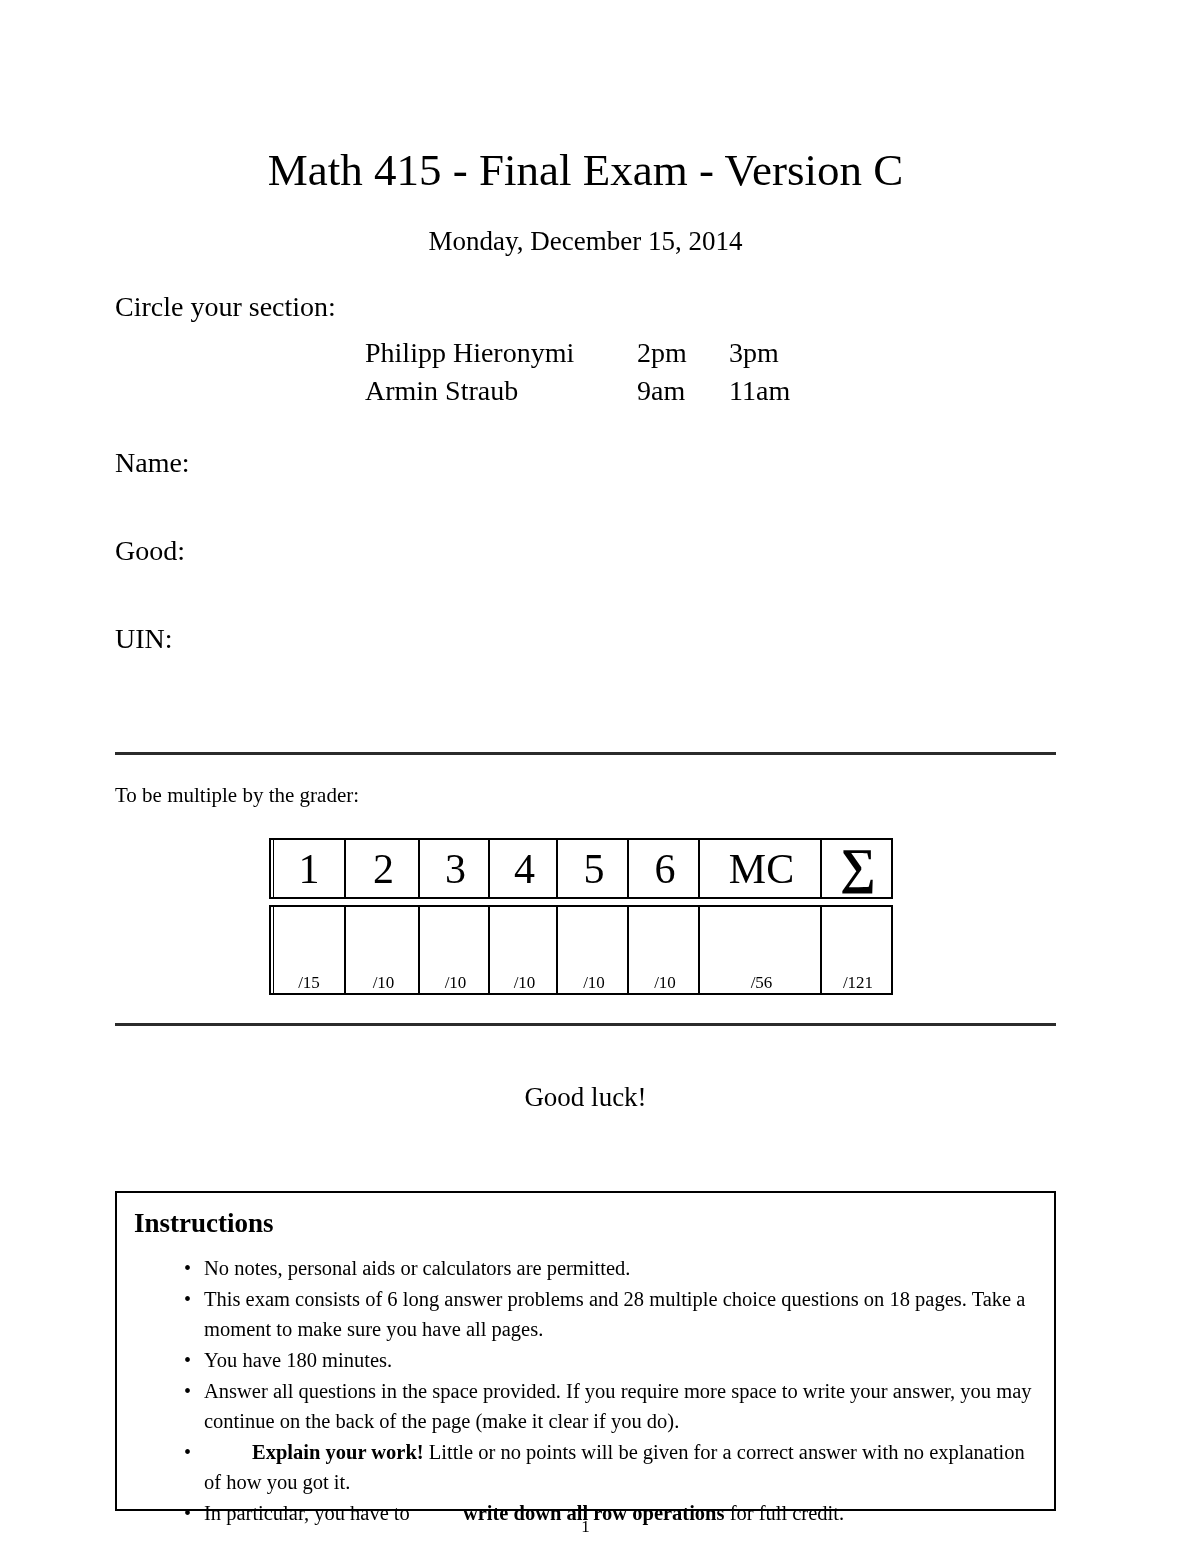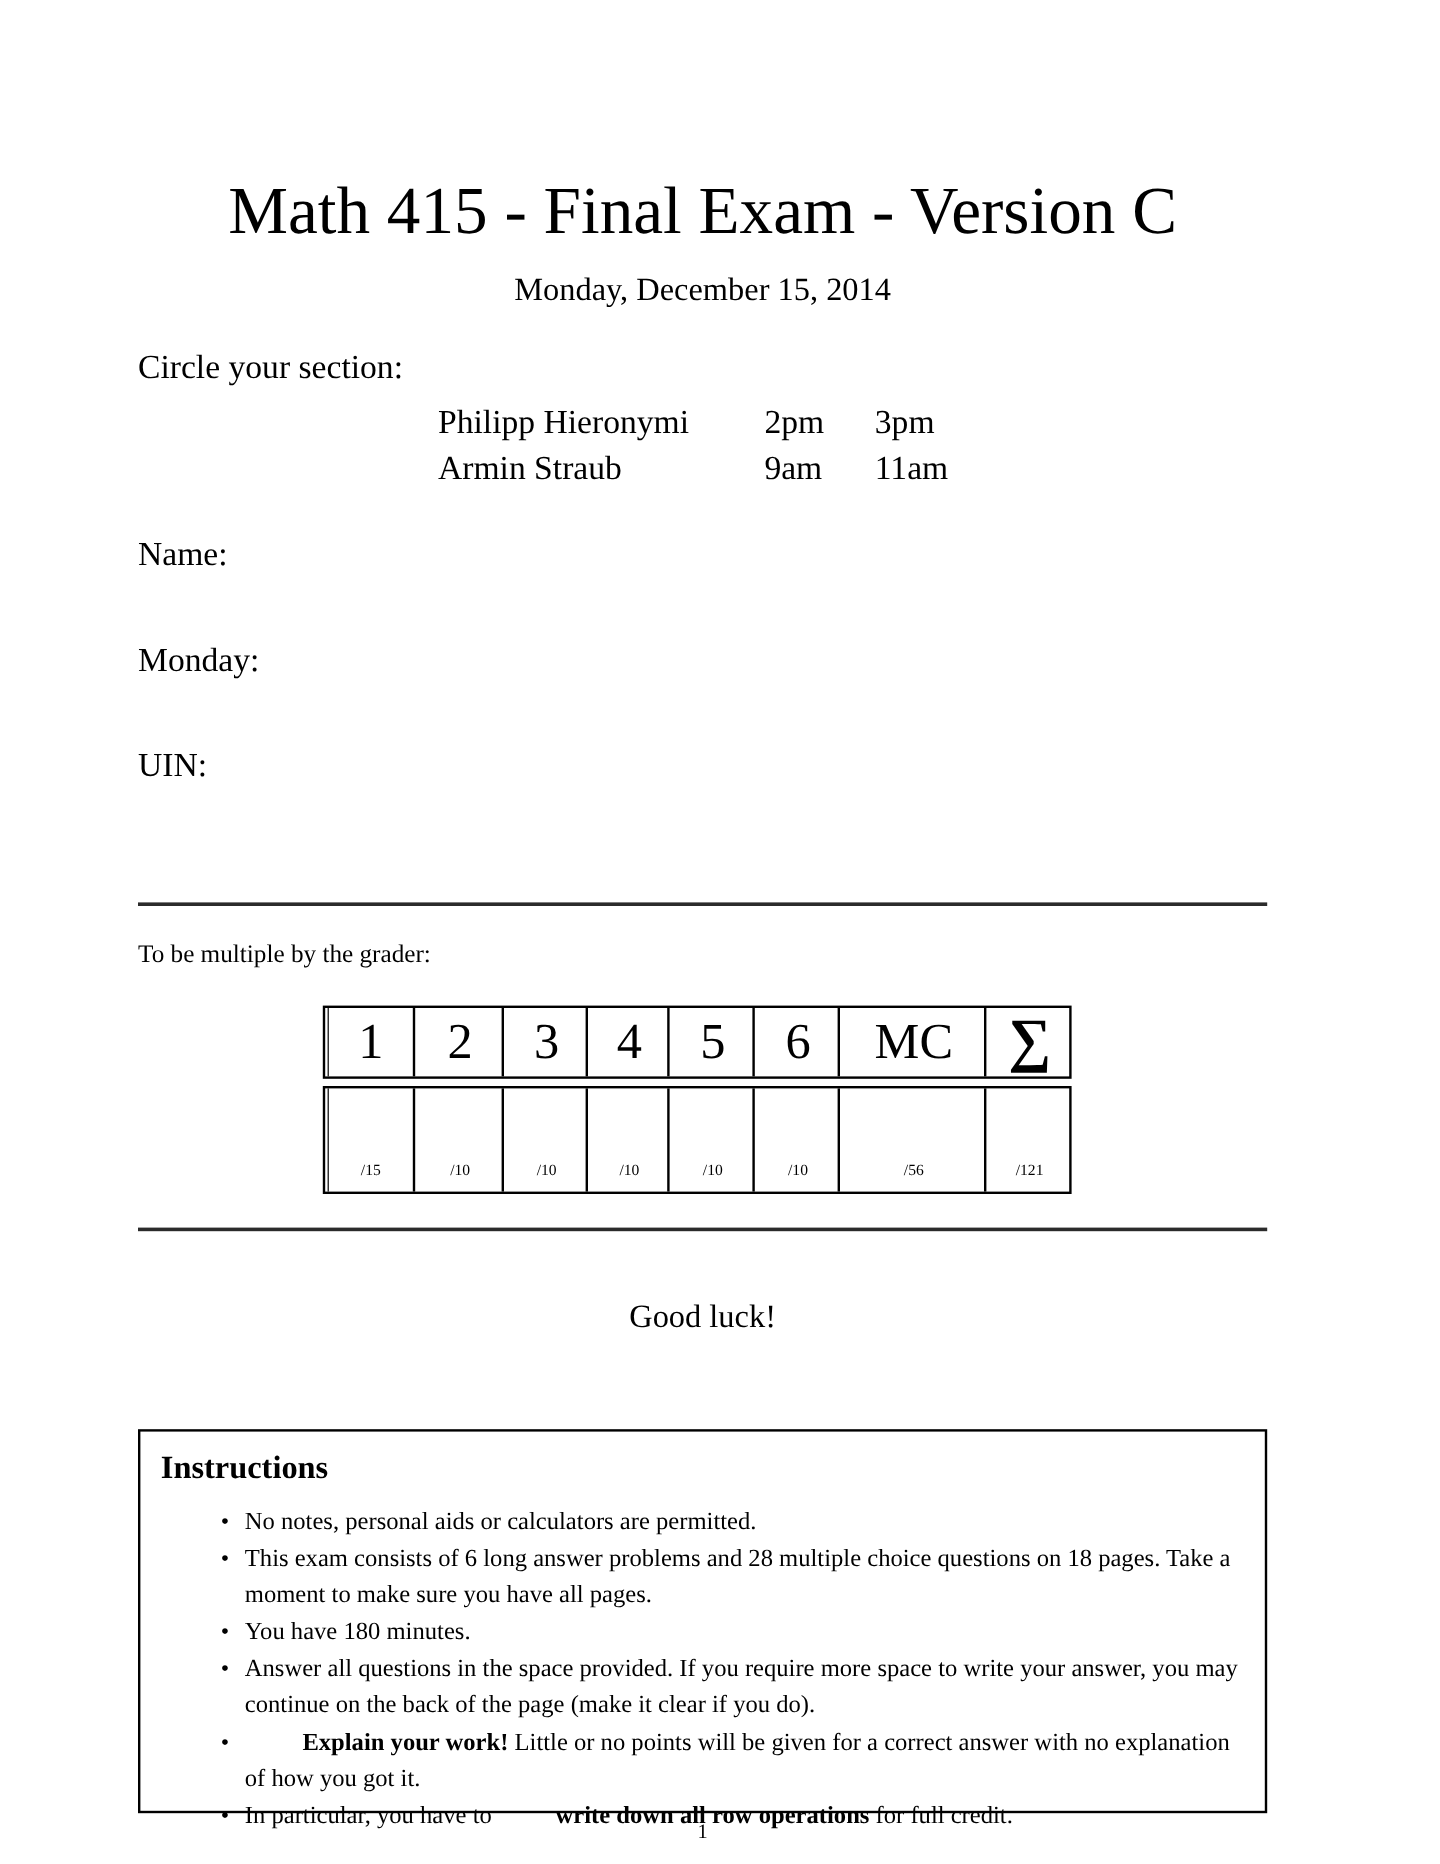--- a/index.html
+++ b/index.html
@@ -7,21 +7,21 @@
   body {
     width:1200px; height:1553px;
     font-family:"Liberation Serif","DejaVu Serif",serif;
     color:#000;
     position:relative;
   }
   .page { position:absolute; inset:0; background:#fff; }
 
   .content-center { position:absolute; left:115px; width:941px; text-align:center; }
 
-  .title { top:146px; font-size:56px; line-height:1.1; font-weight:normal; }
+  .title { top:146px; font-size:45px; line-height:1.1; font-weight:normal; }
   .date  { top:226px; font-size:27px; }
 
   .label { position:absolute; left:115px; font-size:28px; }
   .circle-label { top:291px; }
   .name-label  { top:447px; }
   .netid-label { top:535px; }
   .uin-label   { top:623px; }
 
   .sections { position:absolute; left:365px; top:334px; font-size:28px; }
   .srow { display:flex; height:38px; line-height:38px; }
@@ -50,21 +50,21 @@
   .gcell {
     border-right:2px solid #000;
     display:flex; align-items:center; justify-content:center;
     padding-left:3px;
   }
   .gcell:last-child { border-right:none; }
   .c0{width:75px;} .c1{width:74px;} .c2{width:70px;} .c3{width:68px;}
   .c4{width:71px;} .c5{width:71px;} .c6{width:122px;} .c7{width:69px;}
   .ghead .gcell { font-size:42px; }
   .ghead .sigma { font-size:50px; font-weight:bold; padding-bottom:6px; }
-  .gscore .gcell { align-items:flex-end; padding-bottom:10px; font-size:13px; }
+  .gscore .gcell { align-items:flex-end; font-size:17px; }
 
   .good-luck { top:1082px; font-size:27px; }
 
   .ibox {
     position:absolute; left:115px; top:1191px;
     width:941px; height:320px;
     border:2px solid #000;
   }
   .ibox h2 { margin:15px 0 0 17px; font-size:27px; font-weight:bold; }
   .ilist {
@@ -100,21 +100,21 @@
       <span class="stime2">3pm</span>
     </div>
     <div class="srow">
       <span class="sname">Armin Straub</span>
       <span class="stime1">9am</span>
       <span class="stime2">11am</span>
     </div>
   </div>
 
   <div class="label name-label">Name:</div>
-  <div class="label netid-label">Monday:</div>
+  <div class="label netid-label">Good:</div>
   <div class="label uin-label">UIN:</div>
 
   <div class="rule rule1"></div>
 
   <div class="label grader-label">To be multiple by the grader:</div>
 
   <div class="gtable ghead">
     <div class="gcell c0">1</div>
     <div class="gcell c1">2</div>
     <div class="gcell c2">3</div>

